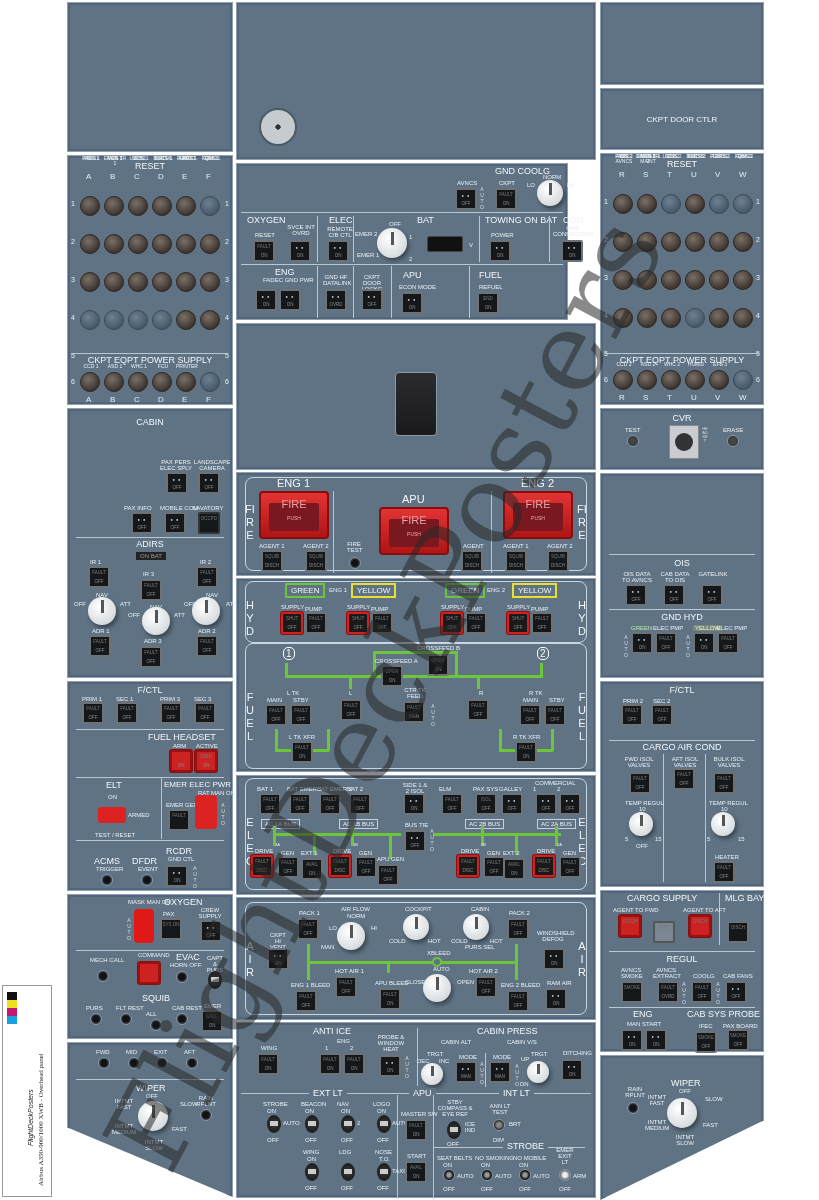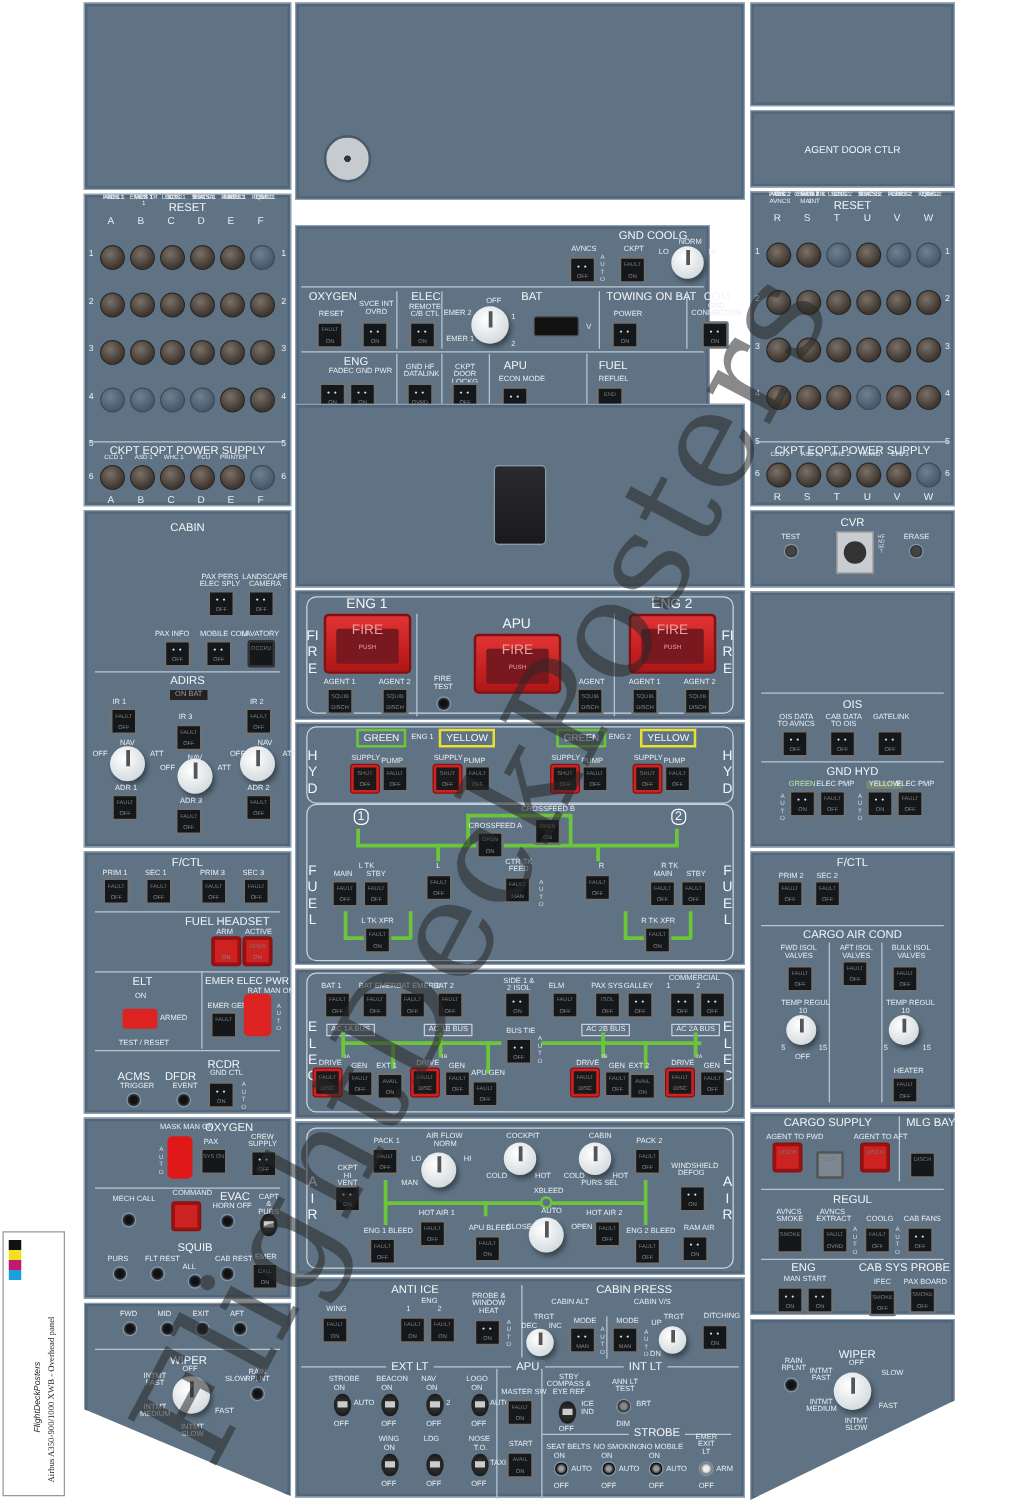--- a/index.html
+++ b/index.html
@@ -323,21 +323,21 @@
   <div class="t" style="left:104px;top:83px">FAST</div>
   <div class="t" style="left:76px;top:96px;width:20px;white-space:normal">INTMT SLOW</div>
   <div class="t" style="left:128px;top:52px;width:20px;white-space:normal">RAIN RPLNT</div>
   <div class="hole" style="left:132px;top:66px"></div>
 </div>
 
 <div class="panel" style="left:236px;top:2px;width:360px;height:158px">
   <div style="position:absolute;left:22px;top:105px;width:38px;height:38px;border-radius:50%;background:radial-gradient(circle,#333 10%,#c6cbcf 12%,#c6cbcf 100%);border:2px solid #4a5a68"></div>
 </div>
 
-<div class="panel" style="left:236px;top:180px;width:332px;height:157px">
+<div class="panel" style="left:236px;top:163px;width:332px;height:157px">
   <div class="h" style="left:258px;top:2px">GND COOLG</div>
   <div class="t" style="left:220px;top:16px">AVNCS</div>
   <div class="pb dots" style="left:218px;top:24px">
       <span class="l">OFF</span>
     </div>
   <div class="auto" style="left:242px;top:22px">AUTO</div>
   <div class="t" style="left:262px;top:16px">CKPT</div>
   <div class="pb" style="left:258px;top:24px">
       <span class="u">FAULT</span>
       <span class="l">ON</span>
@@ -946,21 +946,21 @@
       <div class="t" style="left:282px;top:163px">OFF</div>
       <div class="t" style="left:318px;top:124px;width:20px;white-space:normal">EMER EXIT LT</div>
       <div class="hole" style="left:322px;top:146px;background:radial-gradient(circle,#eee 30%,#666 70%)"></div>
       <div class="t" style="left:336px;top:150px">ARM</div>
       <div class="t" style="left:322px;top:163px">OFF</div>
     </div>
 </div>
 
 <div class="panel" style="left:600px;top:2px;width:164px;height:83px"></div>
 <div class="panel" style="left:600px;top:88px;width:164px;height:62px">
-  <div class="h" style="left:0;right:0;top:26px;font-size:8px">AGENT DOOR CTLR</div>
+  <div class="h" style="left:0;right:0;top:26px;font-size:8px">CKPT DOOR CTLR</div>
 </div>
 <div class="panel" style="left:600px;top:153px;width:164px;height:252px">
   <div class="h" style="left:0;right:0;top:5px">RESET</div>
   <div id="rr">
       <div class="t" style="left:18px;top:17px;font-size:8px">R</div>
       <div class="t" style="left:42px;top:17px;font-size:8px">S</div>
       <div class="t" style="left:66px;top:17px;font-size:8px">T</div>
       <div class="t" style="left:90px;top:17px;font-size:8px">U</div>
       <div class="t" style="left:114px;top:17px;font-size:8px">V</div>
       <div class="t" style="left:138px;top:17px;font-size:8px">W</div>

